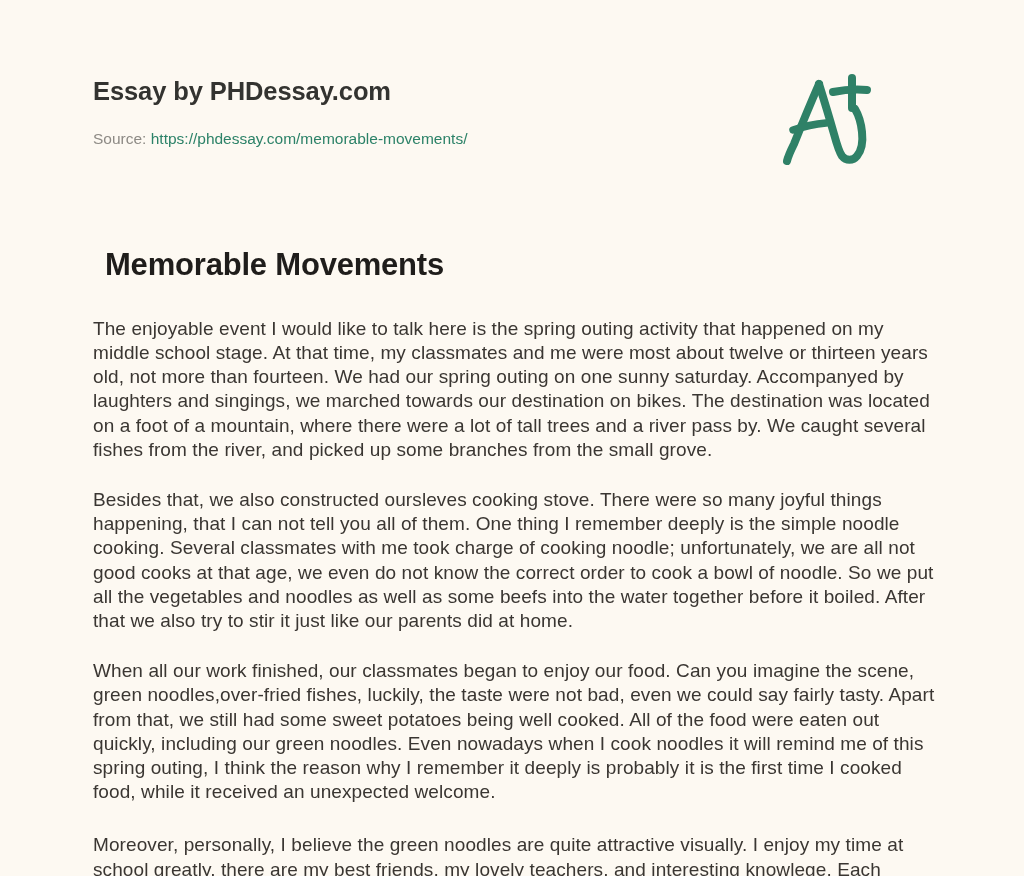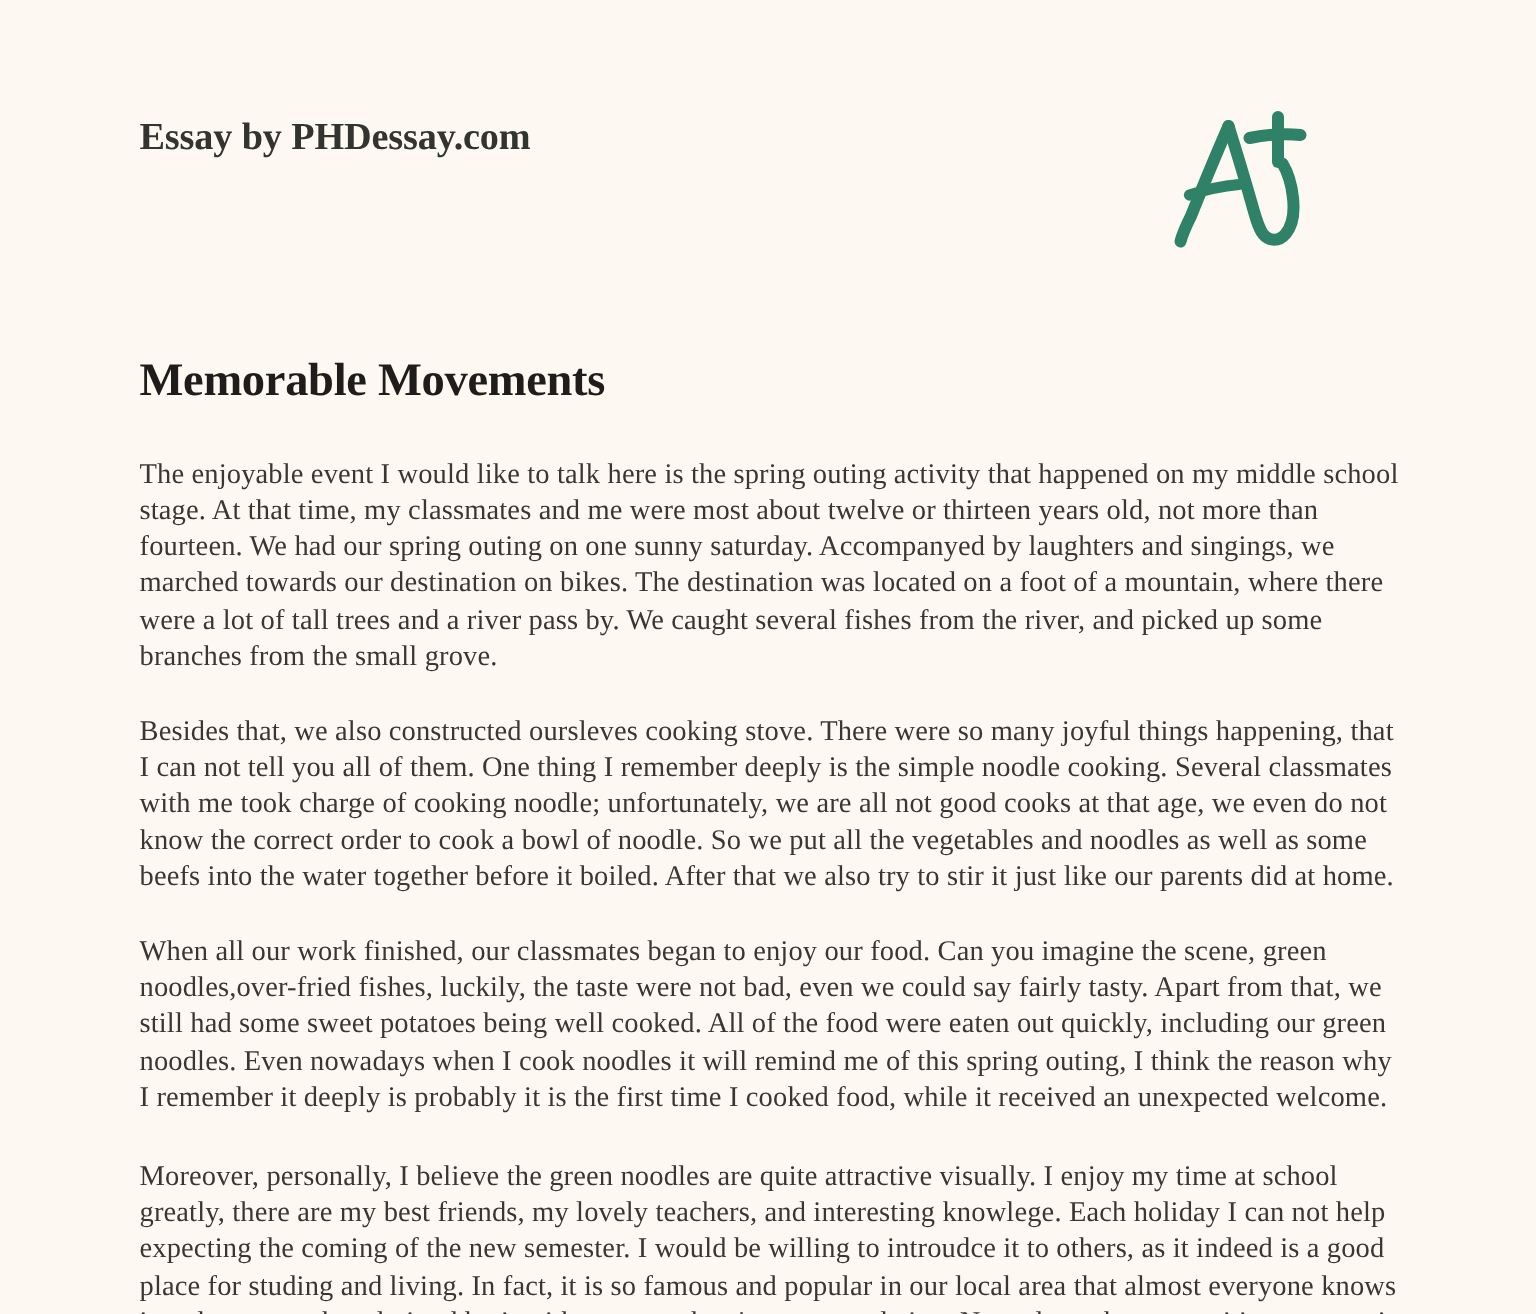--- a/index.html
+++ b/index.html
@@ -15,21 +15,20 @@
     font-family: "Liberation Sans", sans-serif;
     color: #3a3632;
     overflow: hidden;
   }
 
   .page {
     position: relative;
     width: 1024px;
     height: 876px;
     padding: 0;
-    font-family: Liberation Serif, serif;
   }
 
   
   .header {
     position: relative;
     padding: 68px 88px 0 93px;
     display: flex;
     align-items: flex-start;
     justify-content: space-between;
   }
@@ -69,21 +68,21 @@
     margin-top: -6px;
     margin-right: 48px;
     width: 120px;
     height: 110px;
     flex: none;
   }
   .logo svg { display: block; width: 120px; height: 110px; }
 
   
   .title {
-    margin: 0;
+    margin: 12px;
     padding: 62px 93px 0 93px;
     font-size: 31px;
     font-weight: bold;
     letter-spacing: -0.2px;
     color: #1f1d1b;
     line-height: 1.25;
   }
 
   
   .article {
@@ -105,20 +104,23 @@
 </head>
 <body>
 
 <div class="page">
 
   <div class="header">
 
     <div class="header-text">
       <div class="brand-line">Essay by PHDessay.com</div>
 
+      <div class="source-line">
+        <span class="source-label">Source: </span><a class="source-url" href="#">https://phdessay.com/memorable-movements/</a>
+      </div>
     </div>
 
     <div class="logo">
       <svg viewBox="0 0 120 110" xmlns="http://www.w3.org/2000/svg" aria-hidden="true">
         <g fill="none" stroke="#2f8167" stroke-linecap="round" stroke-linejoin="round">
 
           <path d="M51 22 C44 38 34 62 26 82 C22 90 20 95 19 99" stroke-width="8"></path>
 
           <path d="M51 22 C56 38 62 58 66 72 C69 83 71 90 74 94
                    C78 99 85 99 89 94 C94 88 95 79 94 70

